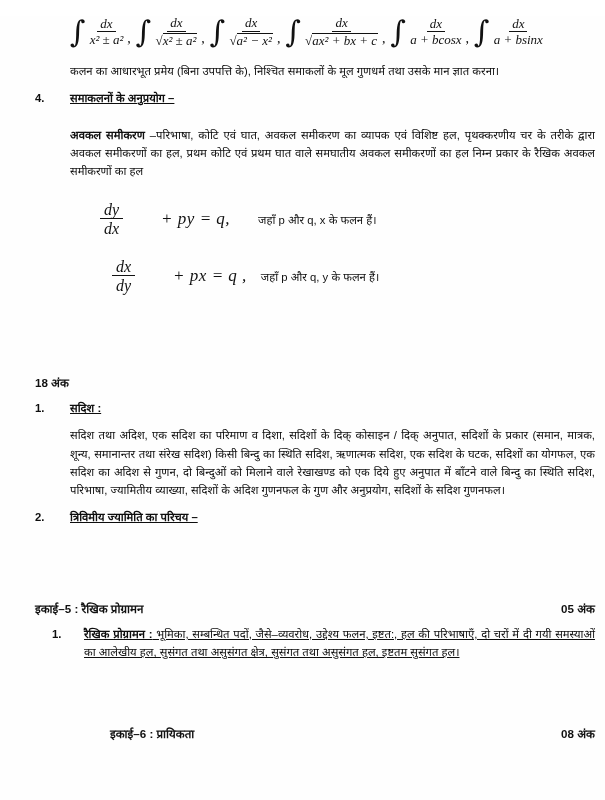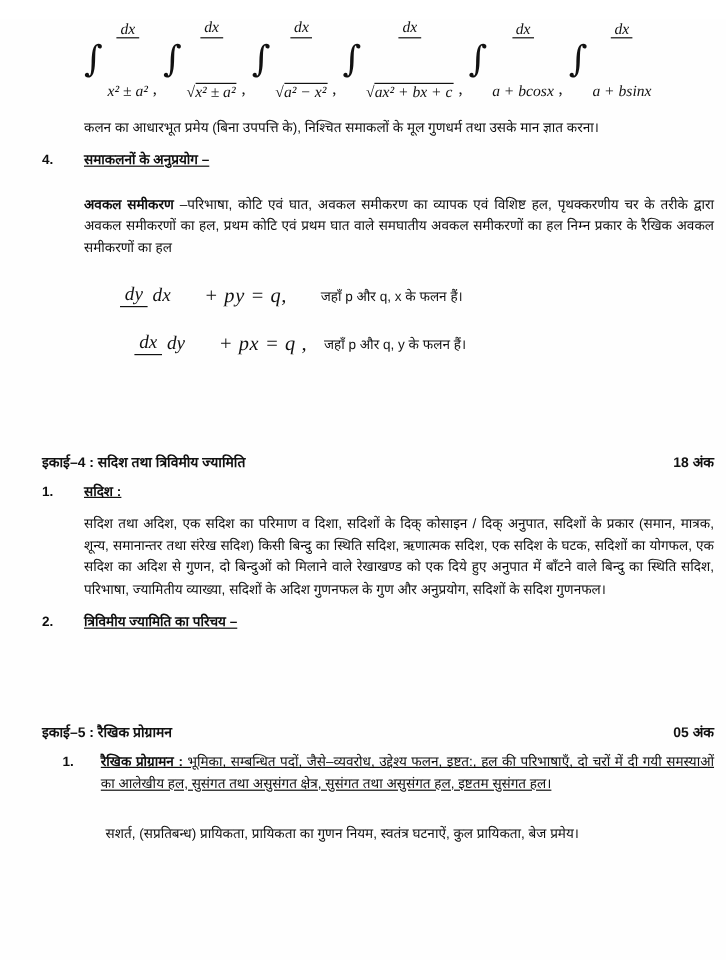--- a/index.html
+++ b/index.html
@@ -62,21 +62,20 @@
     font-size: 13px;
     line-height: 1.12;
   }
   .frac .num {
     padding: 0 3px 0px 3px;
     border-bottom: 1px solid #111;
   }
   .frac .den {
     padding: 1px 3px 0 3px;
     white-space: nowrap;
-    margin-top: 36px;
   }
   .comma {
     font-style: normal;
     font-size: 14px;
     align-self: flex-end;
     padding: 0 3px 2px 1px;
   }
   .radical {
     display: inline-block;
     border-top: 1px solid #111;
@@ -132,25 +131,25 @@
     display: flex;
     align-items: center;
     margin-left: 100px;
     font-family: "Liberation Serif", "DejaVu Serif", serif;
     font-size: 17px;
     font-style: italic;
   }
   .eq-line.second { margin-left: 112px; }
   .eq-frac {
     display: inline-flex;
-    flex-direction: row;
+    flex-direction: column;
     align-items: center;
     font-size: 16px;
     line-height: 1.1;
-    margin-right: 4px;
+    margin-right: 18px;
   }
   .eq-frac .num { border-bottom: 1.3px solid #111; padding: 0 4px 0 4px; }
   .eq-frac .den { padding: 1px 4px 0 4px; }
   .eq-rest { margin-left: 20px; letter-spacing: 0.5px; }
   .eq-note {
     font-family: "Liberation Sans", "DejaVu Sans", sans-serif;
     font-style: normal;
     font-size: 11.3px;
     margin-left: 28px;
     white-space: nowrap;
@@ -273,21 +272,20 @@
       <span class="den">dy</span>
     </span>
     <span class="eq-rest">+ px = q ,</span>
     <span class="eq-note tight">जहाँ p और q, y के फलन हैं।</span>
   </div>
 
   <div class="spacer-lg"></div>
   <div class="spacer-sm"></div>
 
   <div class="unit-head">
-    <span class="unit-title">इकाई–4 : सदिश तथा त्रिविमीय ज्यामिति</span>
     <span class="unit-marks">18 अंक</span>
   </div>
 
   <div class="spacer-sm"></div>
 
   <div class="hindi numbered">
     <span class="num-label">1.</span>
     <div class="num-body bold">सदिश :</div>
   </div>
 
@@ -316,18 +314,21 @@
 
   <div class="hindi" style="position:relative; margin-left:52px; margin-right:10px;">
     <span style="position:absolute;left:0;top:0;font-weight:bold;">1.</span>
     <div style="margin-left:32px;text-decoration:underline;">
       <span class="bold">रैखिक प्रोग्रामन :</span><span> भूमिका, सम्बन्धित पदों, जैसे–व्यवरोध, उद्देश्य फलन, इष्टत:, हल की परिभाषाएँ, दो चरों में दी गयी समस्याओं का आलेखीय हल, सुसंगत तथा असुसंगत क्षेत्र, सुसंगत तथा असुसंगत हल, इष्टतम सुसंगत हल।</span>
     </div>
   </div>
 
   <div class="spacer-md"></div>
 
-
-  <div class="spacer-sm"></div>
-
-  <div class="hindi block-indent para" style="text-indent:18px;">सशर्त, (सप्रतिबन्ध) प्रायिकता, प्रायिकता का गुणन नियम, स्वतंत्र घटनाऐं, कुल प्रायिकता, बेज प्रमेय।</div>
+  <div class="unit-head indent-more">
+    <span class="unit-title">इकाई–6 : प्रायिकता</span>
+    <span class="unit-marks">08 अंक</span>
+  </div>
+
+  <div class="spacer-sm"></div>
+
 
 </div>
 
 </body></html>

